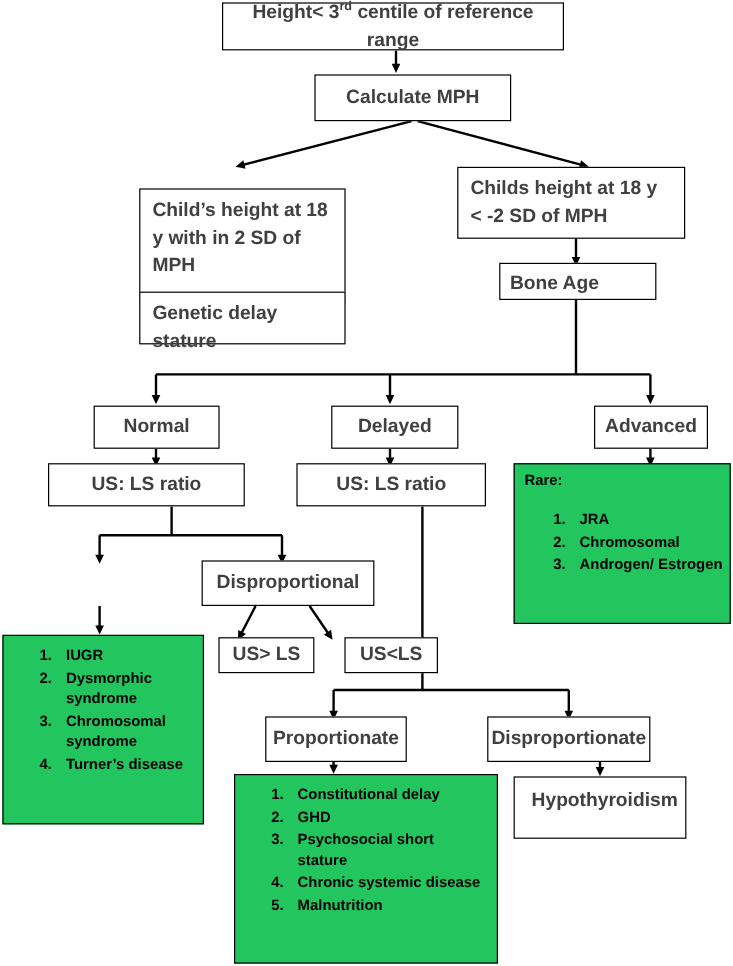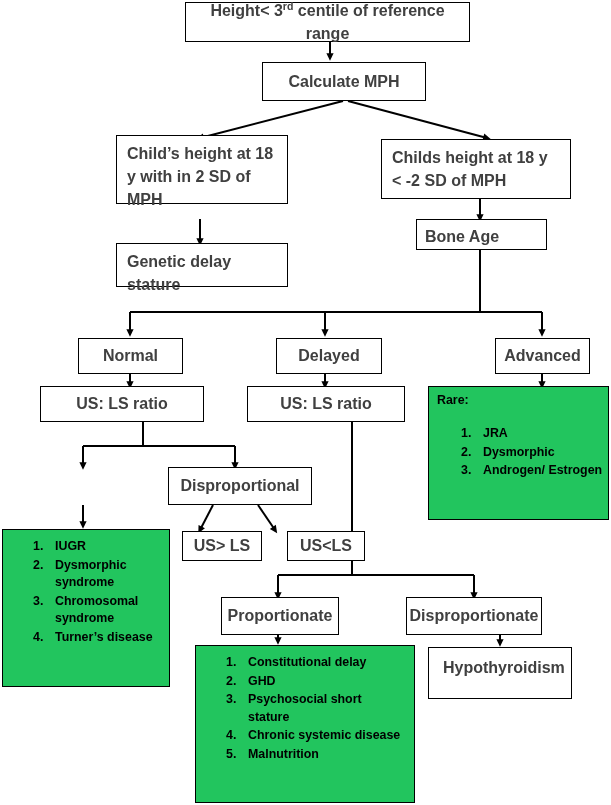--- a/index.html
+++ b/index.html
@@ -76,21 +76,21 @@
   </svg>
 
   <div class="box ctr" style="left:185px;top:2px;width:285px;height:40px;">
     <span>
       <span>Height&lt; 3</span><sup>rd</sup><span> centile of reference range</span>
     </span>
   </div>
 
   <div class="box ctr" style="left:262px;top:62px;width:164px;height:39px;">Calculate MPH</div>
 
-  <div class="box topleft" style="left:116px;top:135px;width:172px;height:69px;">Child’s height at 18 y with in 2 SD of MPH</div>
+  <div class="box topleft" style="left:116px;top:157px;width:172px;height:96px;">Child’s height at 18 y with in 2 SD of MPH</div>
 
   <div class="box topleft" style="left:381px;top:139px;width:190px;height:60px;">Childs height at 18 y &lt; -2 SD of MPH</div>
 
   <div class="box topleft" style="left:116px;top:243px;width:172px;height:44px;">Genetic delay stature</div>
 
   <div class="box topleft" style="left:416px;top:219px;width:131px;height:31px;padding:5px 8px;">Bone Age</div>
 
   <div class="box ctr" style="left:78px;top:338px;width:105px;height:36px;">Normal</div>
   <div class="box ctr" style="left:276px;top:338px;width:106px;height:36px;">Delayed</div>
   <div class="box ctr" style="left:495px;top:338px;width:95px;height:36px;">Advanced</div>
@@ -100,21 +100,21 @@
 
   <div class="lst" style="left:428px;top:386px;width:181px;height:134px;">
     <div class="rare-label">Rare:</div>
     <ol style="margin-top:38px;padding-left:32px;">
       <li>
         <span class="num">1.</span>
         <span class="txt">JRA</span>
       </li>
       <li>
         <span class="num">2.</span>
-        <span class="txt">Dysmorphic</span>
+        <span class="txt">Chromosomal</span>
       </li>
       <li>
         <span class="num">3.</span>
         <span class="txt">Androgen/ Estrogen</span>
       </li>
     </ol>
   </div>
 
   <div class="box ctr" style="left:168px;top:467px;width:144px;height:38px;">Disproportional</div>
 

